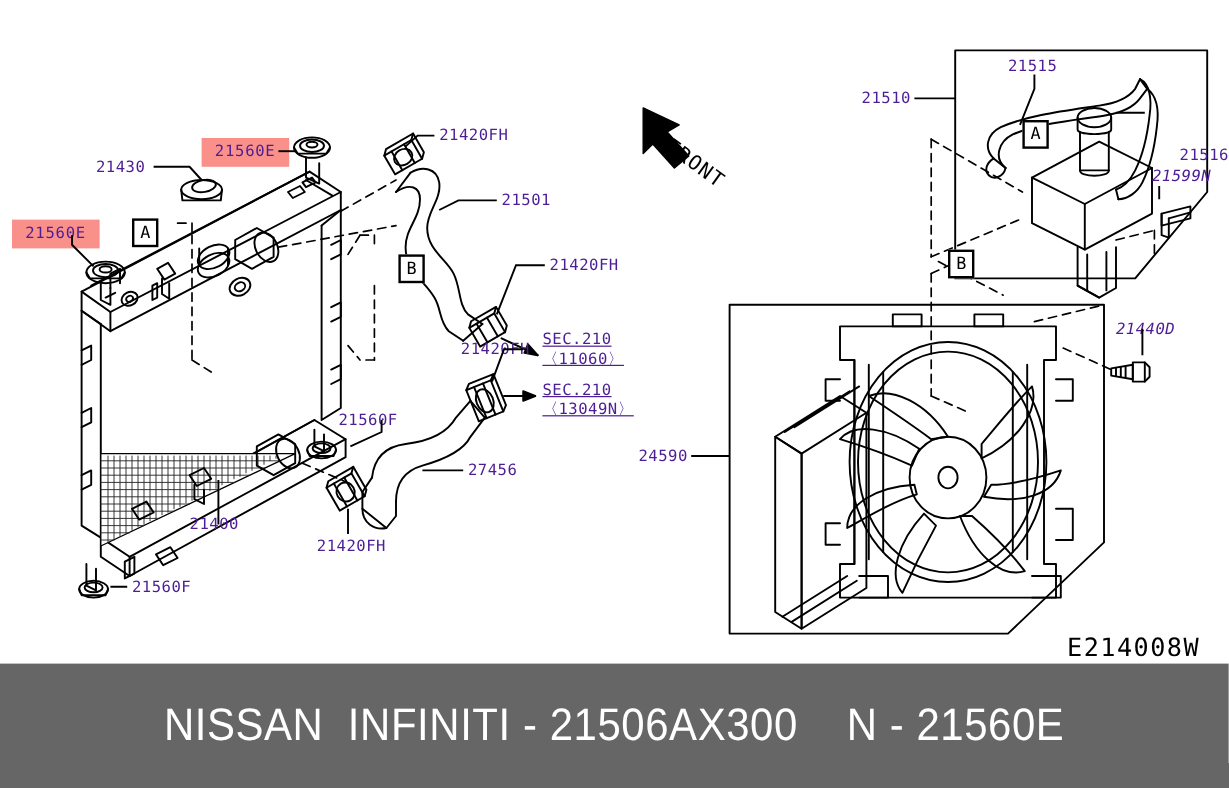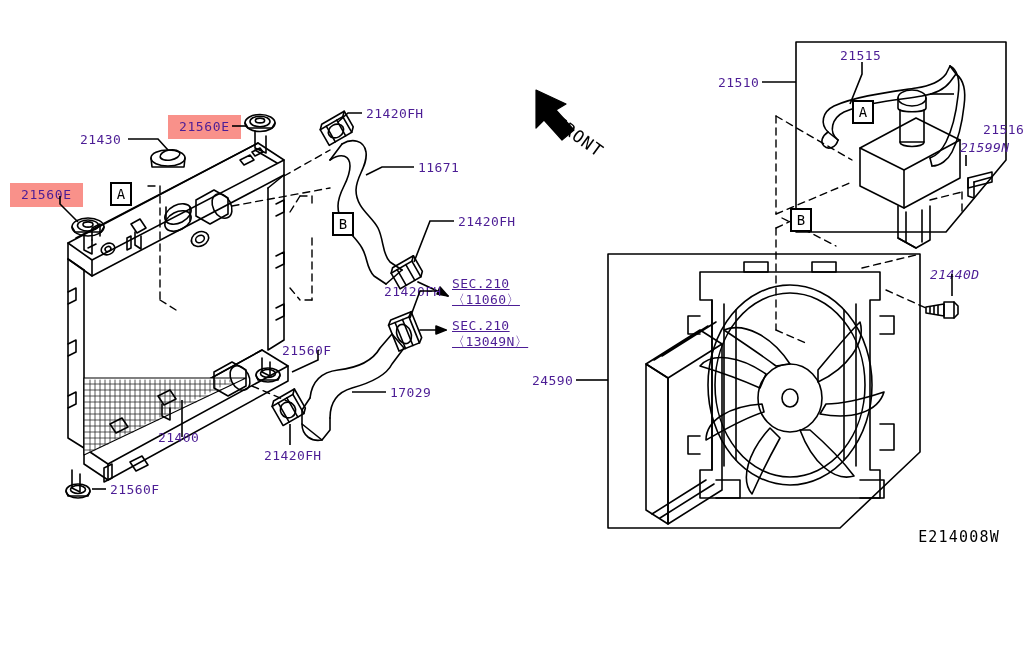--- a/index.html
+++ b/index.html
@@ -85,21 +85,21 @@
     transform: rotate(36deg);
     transform-origin: 0 0;
     white-space: pre;
   }
   
   #drawing-code {
     position: absolute;
     right: 24px;
     top: 528px;
     font-family: "DejaVu Sans Mono", monospace;
-    font-size: 15px;
+    font-size: 21px;
     letter-spacing: 1.2px;
     color: #000;
     white-space: pre;
   }
   
   #banner {
     position: absolute;
     left: 0;
     top: 553px;
     width: 1024px;
@@ -454,29 +454,29 @@
 
     <div class="marker" style="left:110px; top:182px;">A</div>
     <div class="marker" style="left:332px; top:212px;">B</div>
     <div class="marker" style="left:852px; top:100px;">A</div>
     <div class="marker" style="left:790px; top:208px;">B</div>
 
     <div class="callout" style="left:80px;  top:132px;">21430</div>
     <div class="callout hl" style="left:168px; top:115px;">21560E</div>
     <div class="callout hl" style="left:10px;  top:183px;">21560E</div>
     <div class="callout" style="left:366px; top:106px;">21420FH</div>
-    <div class="callout" style="left:418px; top:160px;">11671</div>
+    <div class="callout" style="left:418px; top:160px;">21501</div>
     <div class="callout" style="left:458px; top:214px;">21420FH</div>
     <div class="callout sec" style="left:452px; top:276px;">SEC.210
 〈11060〉</div>
     <div class="callout" style="left:384px; top:284px;">21420FH</div>
     <div class="callout sec" style="left:452px; top:318px;">SEC.210
 〈13049N〉</div>
     <div class="callout" style="left:282px; top:343px;">21560F</div>
-    <div class="callout" style="left:390px; top:385px;">17029</div>
+    <div class="callout" style="left:390px; top:385px;">27456</div>
     <div class="callout" style="left:158px; top:430px;">21400</div>
     <div class="callout" style="left:264px; top:448px;">21420FH</div>
     <div class="callout" style="left:110px; top:482px;">21560F</div>
     <div class="callout" style="left:718px; top:75px;">21510</div>
     <div class="callout" style="left:840px; top:48px;">21515</div>
     <div class="callout" style="left:983px; top:87px;margin-top:35px;">21516</div>
     <div class="callout" style="left:960px; top:140px;font-style:italic;">21599N</div>
     <div class="callout" style="left:930px; top:267px;font-style:italic;">21440D</div>
     <div class="callout" style="left:532px; top:373px;">24590</div>
 
@@ -499,14 +499,17 @@
         <path d="M954 94 L930 94"></path>
         <path d="M966 155 L966 166"></path>
         <path d="M952 274 L952 296"></path>
         <path d="M576 380 L608 380"></path>
       </g>
     </svg>
 
     <div id="drawing-code">E214008W</div>
   </div>
 
+  <div id="banner">
+    <div id="banner-text">NISSAN  INFINITI - 21506AX300    N - 21560E</div>
+  </div>
 
 </div>
 
 </body></html>

